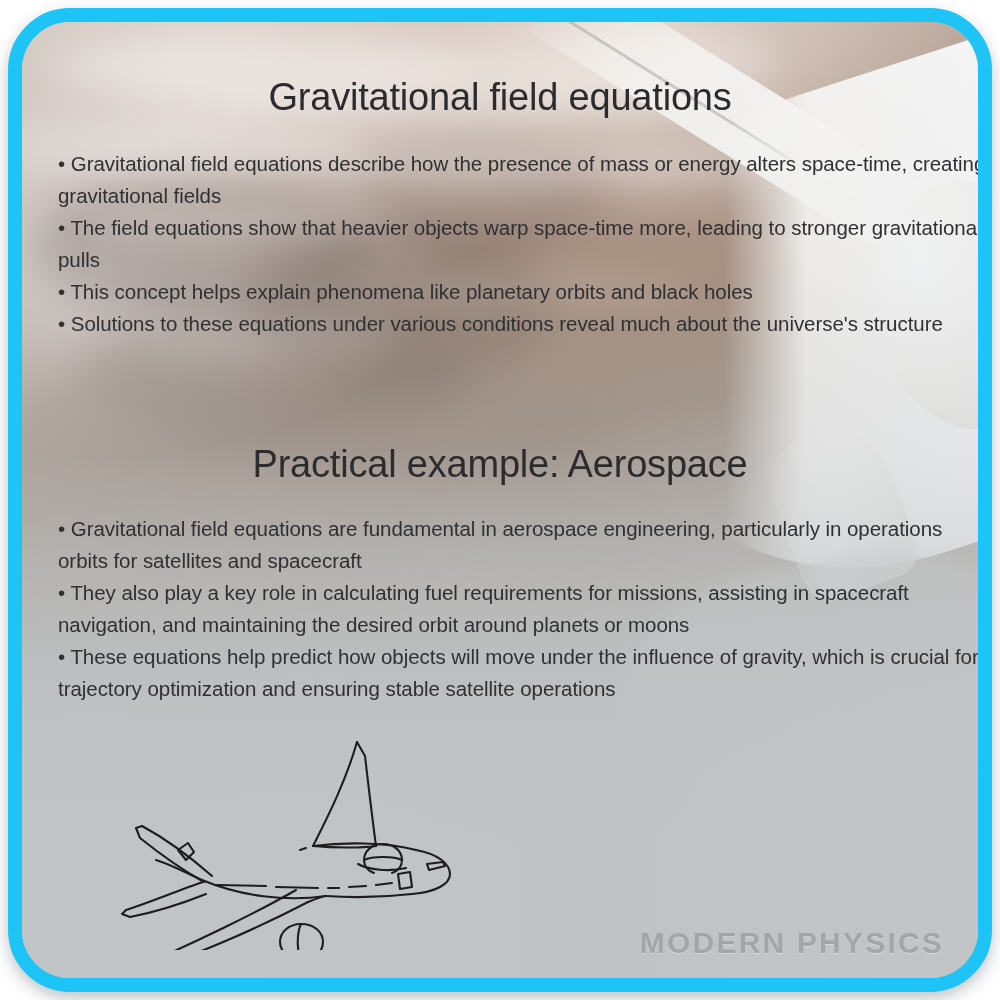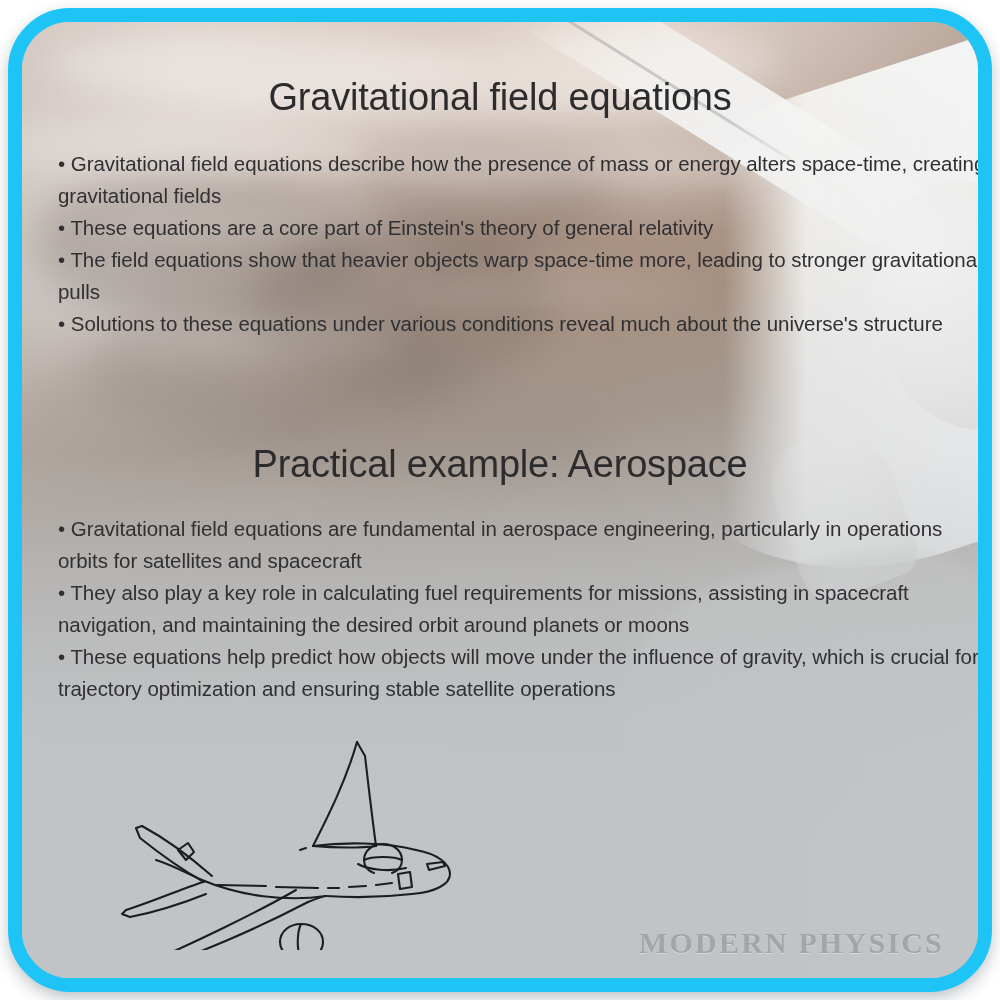--- a/index.html
+++ b/index.html
@@ -243,21 +243,21 @@
   #bullets-1 { top: 126px; }
   #bullets-2 { top: 491px; }
 
   .bullet-line { display: block; }
 
   
   .watermark {
     position: absolute;
     right: 34px;
     bottom: 18px;
-    font-family: Liberation Serif, serif;
+    font-family: Liberation Sans, sans-serif;
     font-size: 30px;
     font-weight: bold;
     letter-spacing: 2.2px;
     color: rgba(158, 162, 165, 0.92);
     text-shadow: 0 1px 0 rgba(255,255,255,0.35);
     user-select: none;
     margin-top: 47px;
   }
 
   
@@ -314,22 +314,22 @@
         <div class="scrim"></div>
         <div class="scrim2"></div>
       </div>
 
       <div class="content">
 
         <div id="heading-1" class="heading">Gravitational field equations</div>
 
         <div id="bullets-1" class="bullet-block">
           <span class="bullet-line">• Gravitational field equations describe how the presence of mass or energy alters space-time, creating gravitational fields</span>
-          <span class="bullet-line">• These equations are a core part of Einstein's theory of general relativity</span>
           <span class="bullet-line">• The field equations show that heavier objects warp space-time more, leading to stronger gravitational pulls</span>
+          <span class="bullet-line">• This concept helps explain phenomena like planetary orbits and black holes</span>
           <span class="bullet-line">• Solutions to these equations under various conditions reveal much about the universe's structure</span>
         </div>
 
         <div id="heading-2" class="heading">Practical example: Aerospace</div>
 
         <div id="bullets-2" class="bullet-block">
           <span class="bullet-line">• Gravitational field equations are fundamental in aerospace engineering, particularly in operations orbits for satellites and spacecraft</span>
           <span class="bullet-line">• They also play a key role in calculating fuel requirements for missions, assisting in spacecraft navigation, and maintaining the desired orbit around planets or moons</span>
           <span class="bullet-line">• These equations help predict how objects will move under the influence of gravity, which is crucial for trajectory optimization and ensuring stable satellite operations</span>
         </div>

